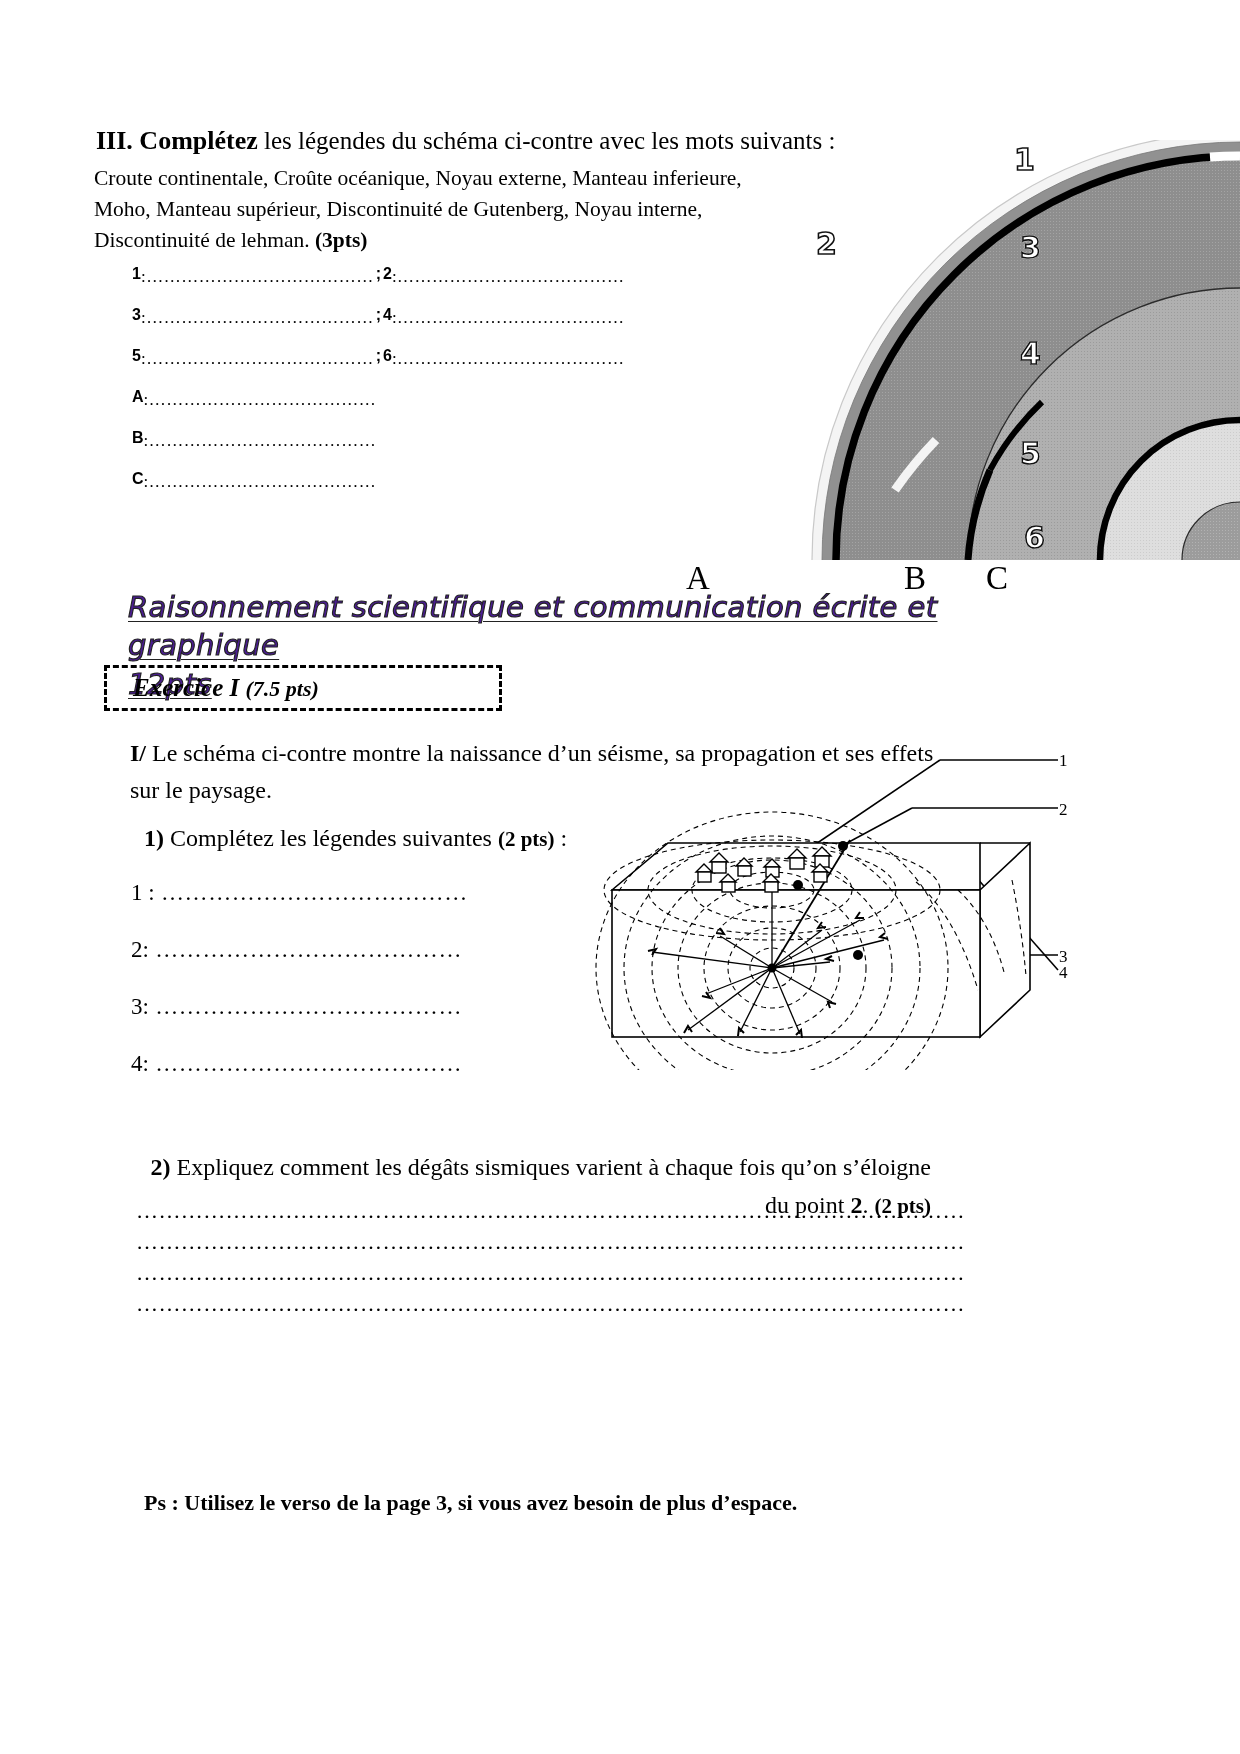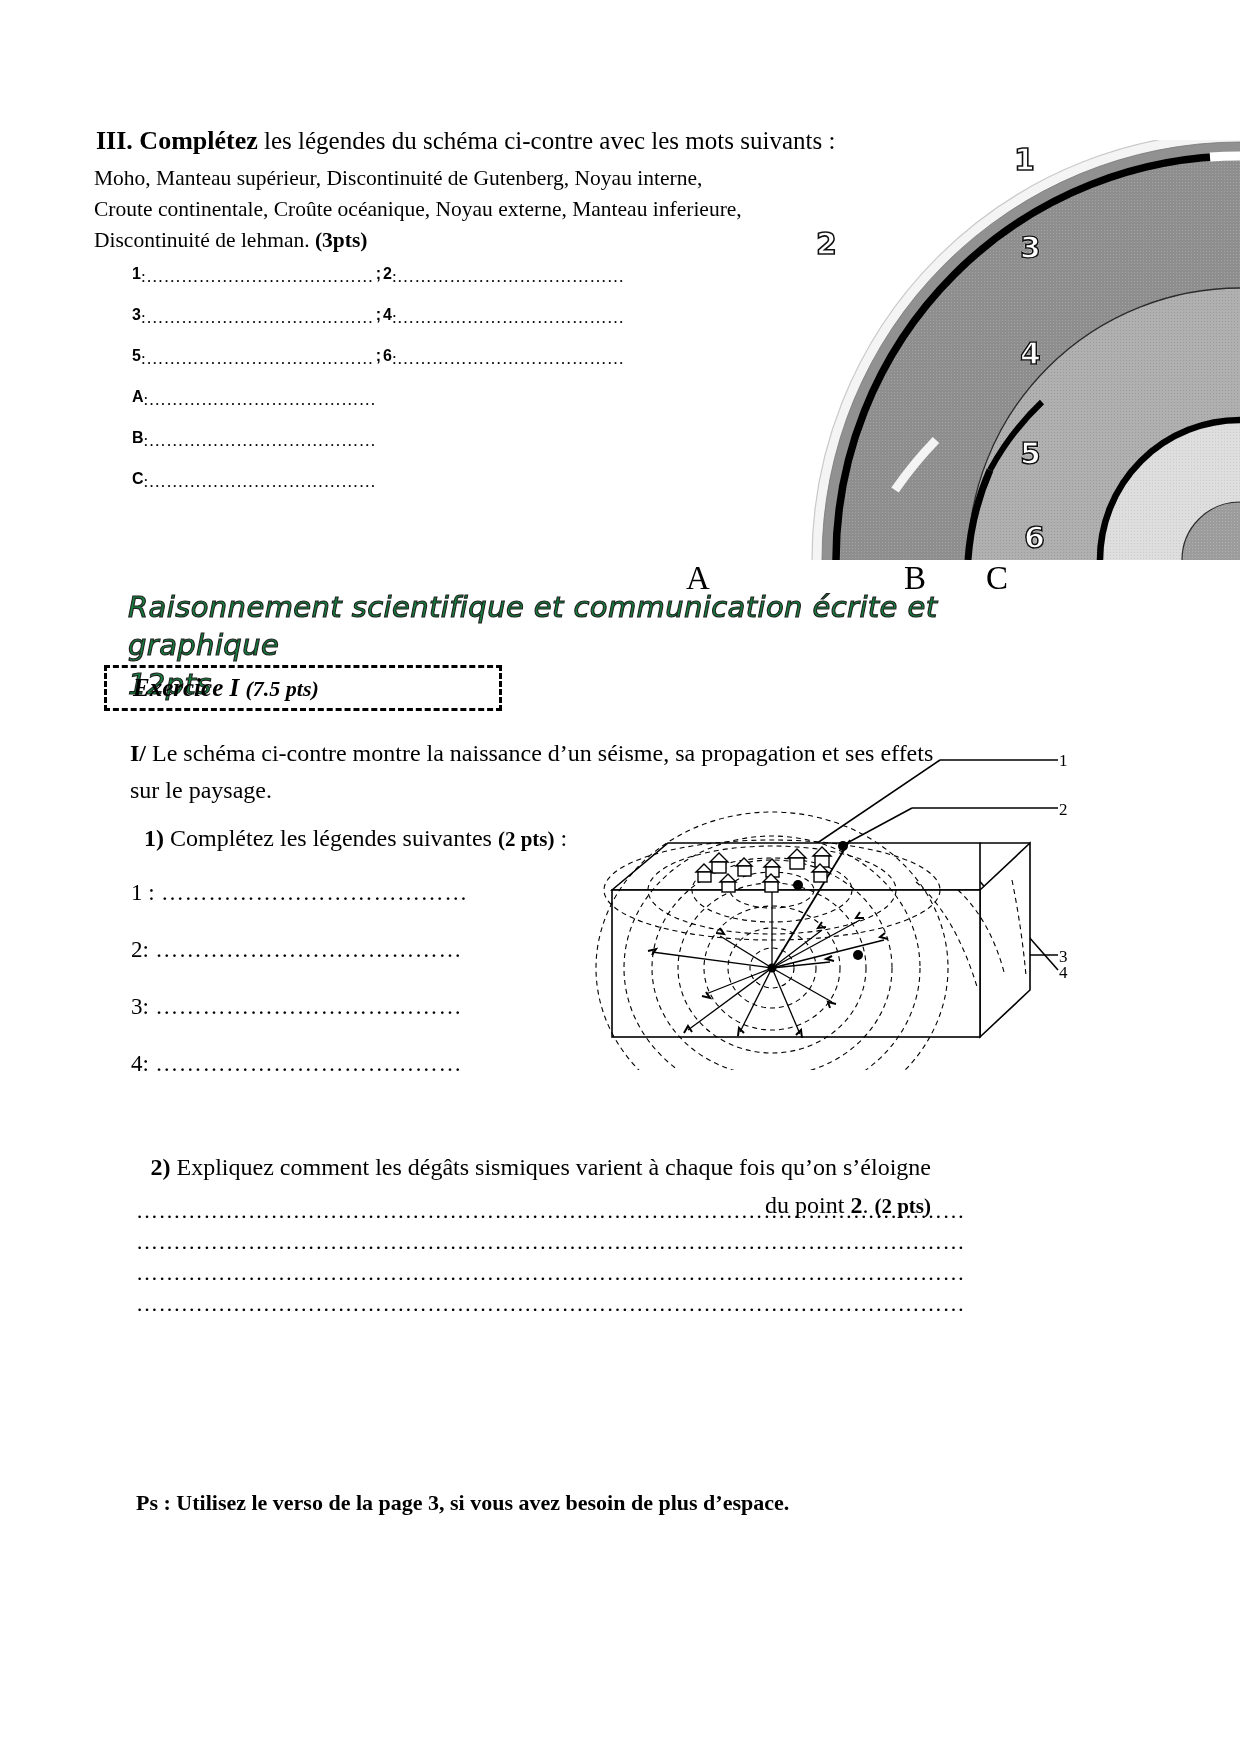--- a/index.html
+++ b/index.html
@@ -90,22 +90,23 @@
     color: #000;
   }
 
   
   #raisonnement {
     left: 128px; top: 588px; width: 860px;
     font-family: "DejaVu Sans", sans-serif;
     font-style: italic;
     font-size: 29px;
     line-height: 1.32;
-    color: #15803d;
+    color: #4c1d95;
     -webkit-text-stroke: 1.15px #222;
+    text-decoration: underline;
     text-decoration-color: #222;
     text-underline-offset: 4px;
     text-decoration-thickness: 1.3px;
     letter-spacing: 0.4px;
   }
 
   
   #exercice-box {
     left: 104px; top: 665px;
     width: 398px; height: 46px;
@@ -172,38 +173,38 @@
   #seismic-figure svg { display: block; }
   .seis-num {
     position: absolute;
     font-family: "Liberation Serif", "DejaVu Serif", serif;
     font-size: 17px;
     color: #000;
   }
 
   
   #footer-note {
-    left: 136px; top: 1490px; width: 800px;
+    left: 144px; top: 1490px; width: 800px;
     font-size: 22px;
     font-weight: bold;
     white-space: nowrap;
   }
 </style>
 </head>
 <body>
 
 <div class="page">
 
   <div class="abs serif" id="sec3-title">
     <span class="lead">III. Complétez</span><span> les légendes du schéma ci-contre avec les mots suivants :</span>
   </div>
 
   <div class="abs serif" id="sec3-words">
+    <div>Croute continentale, Croûte océanique, Noyau externe, Manteau inferieure,</div>
     <div>Moho, Manteau supérieur, Discontinuité de Gutenberg, Noyau interne,</div>
-    <div>Croute continentale, Croûte océanique, Noyau externe, Manteau inferieure,</div>
     <div><span> Discontinuité de lehman. </span><span class="pts">(3pts)</span></div>
   </div>
 
   <div class="abs" id="answers">
 
     <div class="ansrow">
       <span class="lbl">1</span>
       <span class="dots">:</span>
       <span class="dots">…………………………………</span>
       <span class="sep">;</span>

